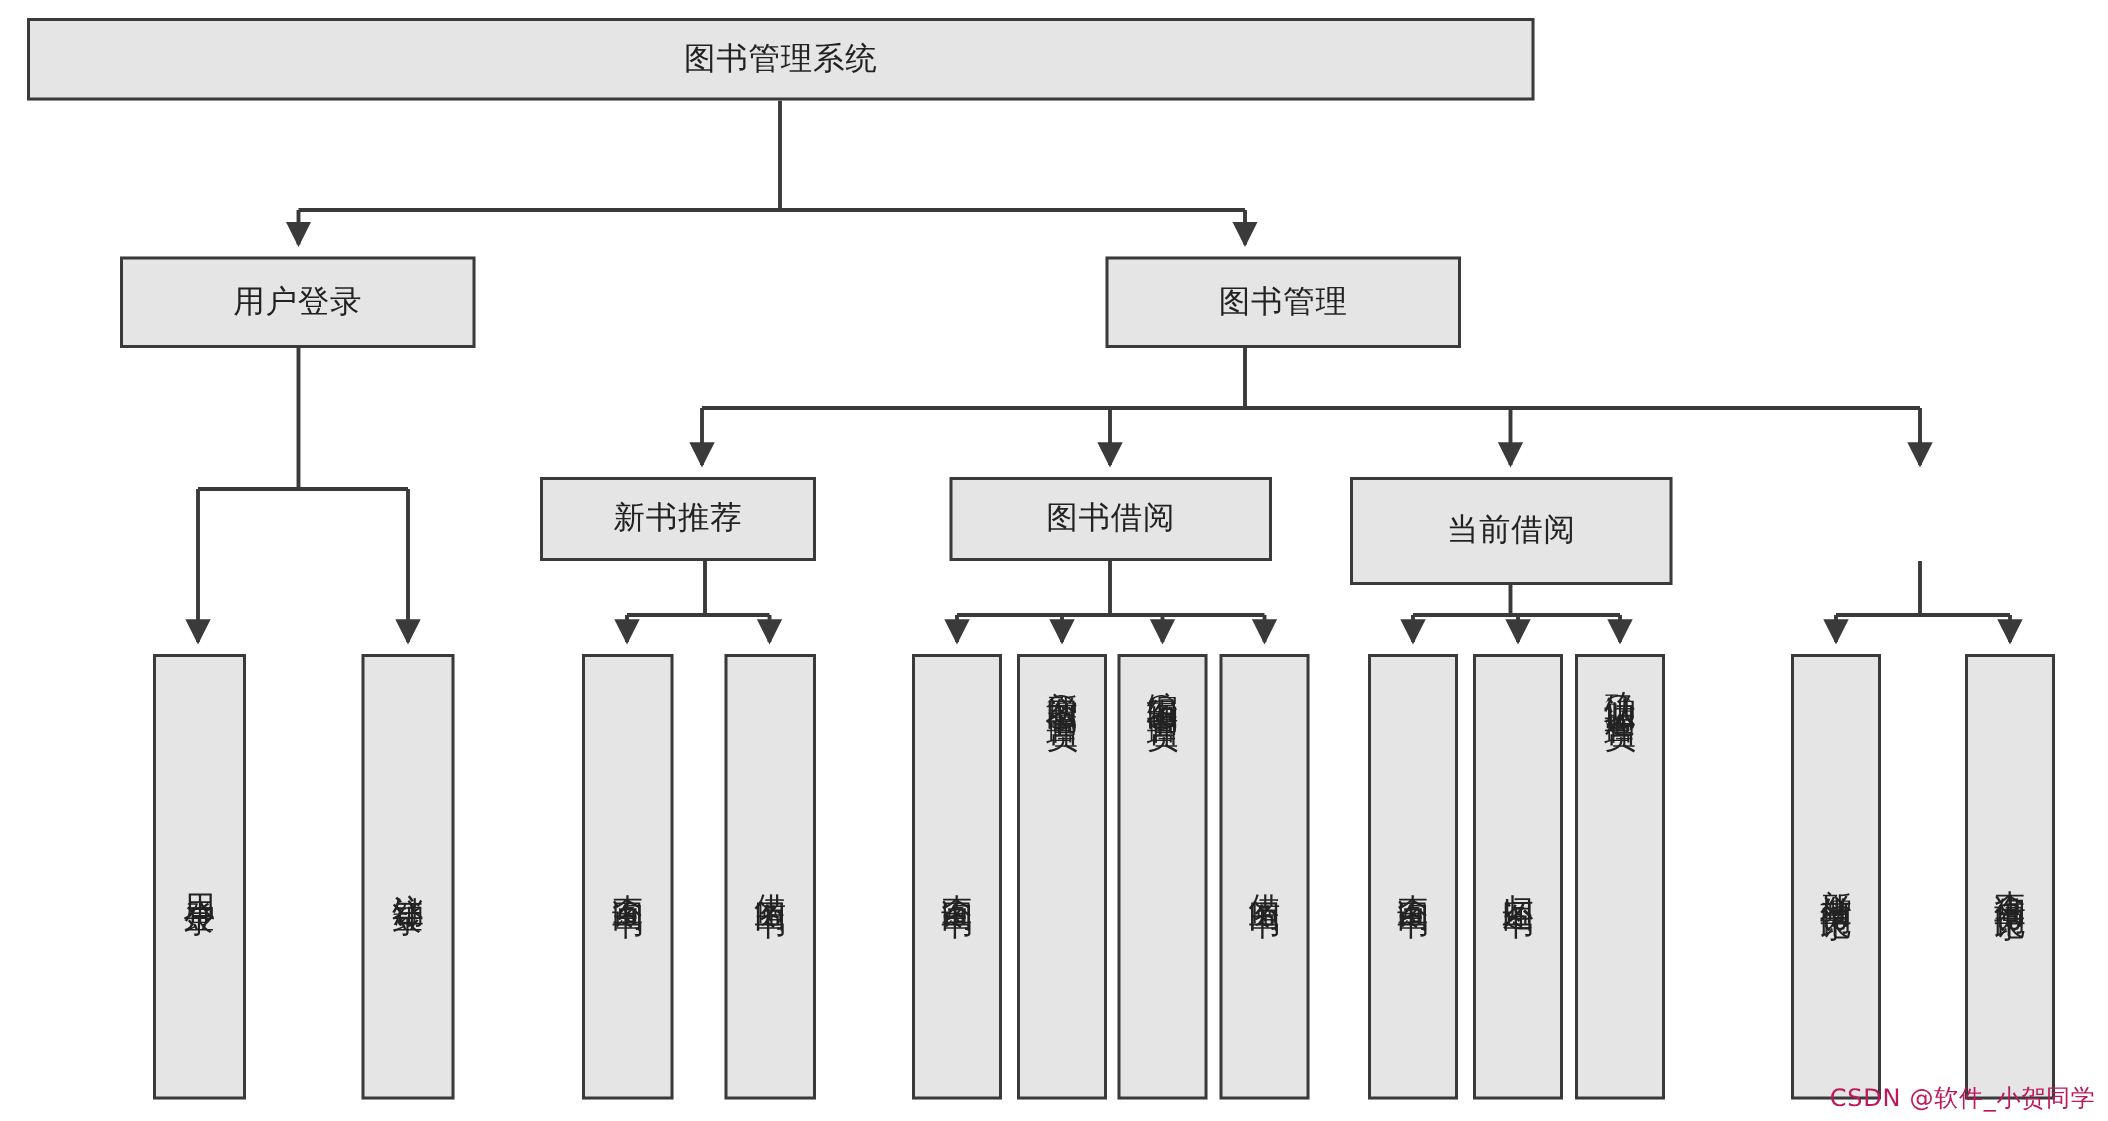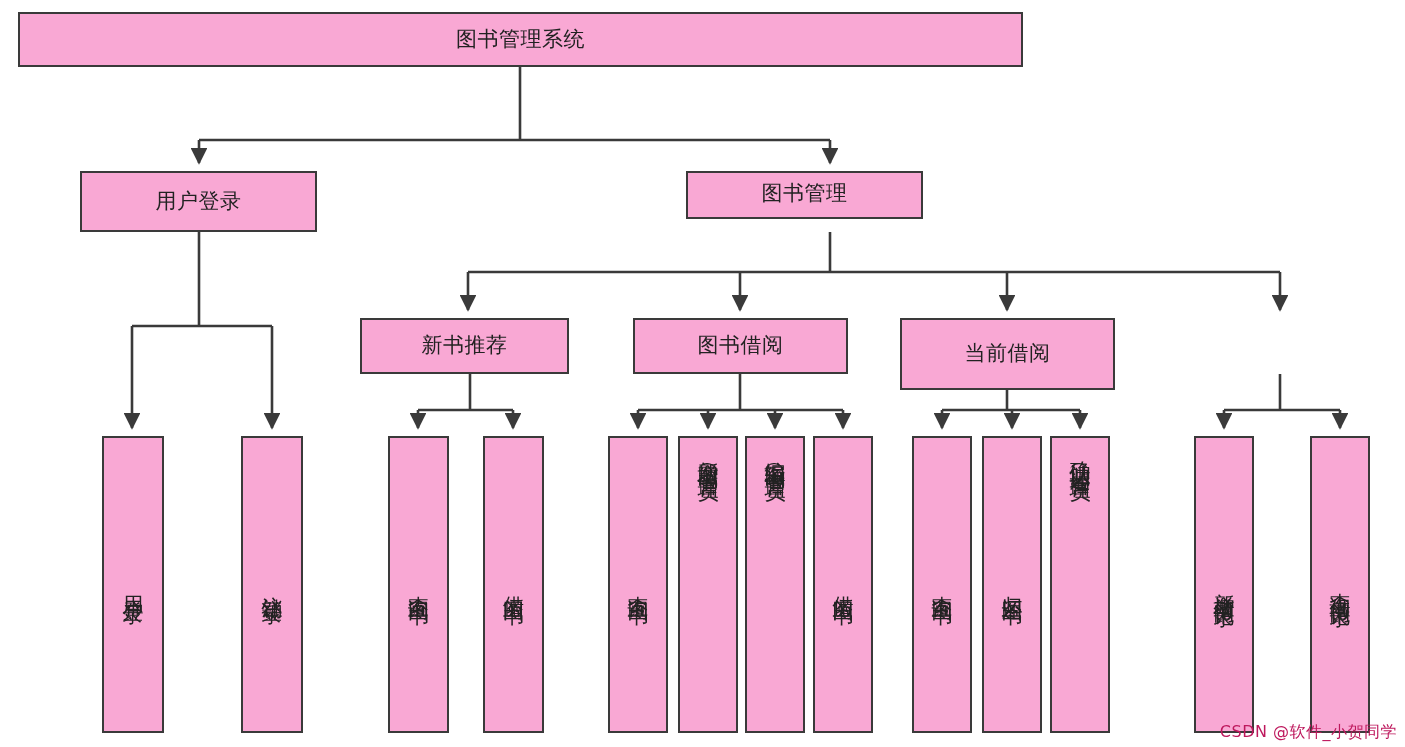--- a/index.html
+++ b/index.html
@@ -16,21 +16,21 @@
   }
   #chart-root {
     position: absolute;
     left: 0; top: 0;
     width: 1405px;
     height: 747px;
   }
   .node-box {
     position: absolute;
     box-sizing: border-box;
-    background: #f9a8d4;
+    background: #e5e5e5;
     border: 2.5px solid #3a3a3a;
     display: flex;
     align-items: center;
     justify-content: center;
   }
   .node-label-h {
     font-size: 21px;
     color: #222222;
     line-height: 1.2;
     white-space: nowrap;
@@ -126,25 +126,25 @@
     </g>
   </svg>
 
   <div class="node-box" style="left:18px; top:12px; width:1005px; height:55px;">
     <span class="node-label-h">图书管理系统</span>
   </div>
 
   <div class="node-box" style="left:80px; top:171px; width:237px; height:61px;">
     <span class="node-label-h">用户登录</span>
   </div>
-  <div class="node-box" style="left:686px; top:171px; width:237px; height:48px;font-family:Liberation Mono, monospace;">
+  <div class="node-box" style="left:737px; top:171px; width:237px; height:61px;">
     <span class="node-label-h">图书管理</span>
   </div>
 
-  <div class="node-box" style="left:360px; top:318px; width:209px; height:56px;">
+  <div class="node-box" style="left:360px; top:318px; width:184px; height:56px;">
     <span class="node-label-h">新书推荐</span>
   </div>
   <div class="node-box" style="left:633px; top:318px; width:215px; height:56px;align-items:center;">
     <span class="node-label-h">图书借阅</span>
   </div>
   <div class="node-box" style="left:900px; top:318px; width:215px; height:72px;">
     <span class="node-label-h">当前借阅</span>
   </div>
 
   <div class="node-box leaf-box center-v" style="left:102px; top:436px; width:62px; height:297px;">

